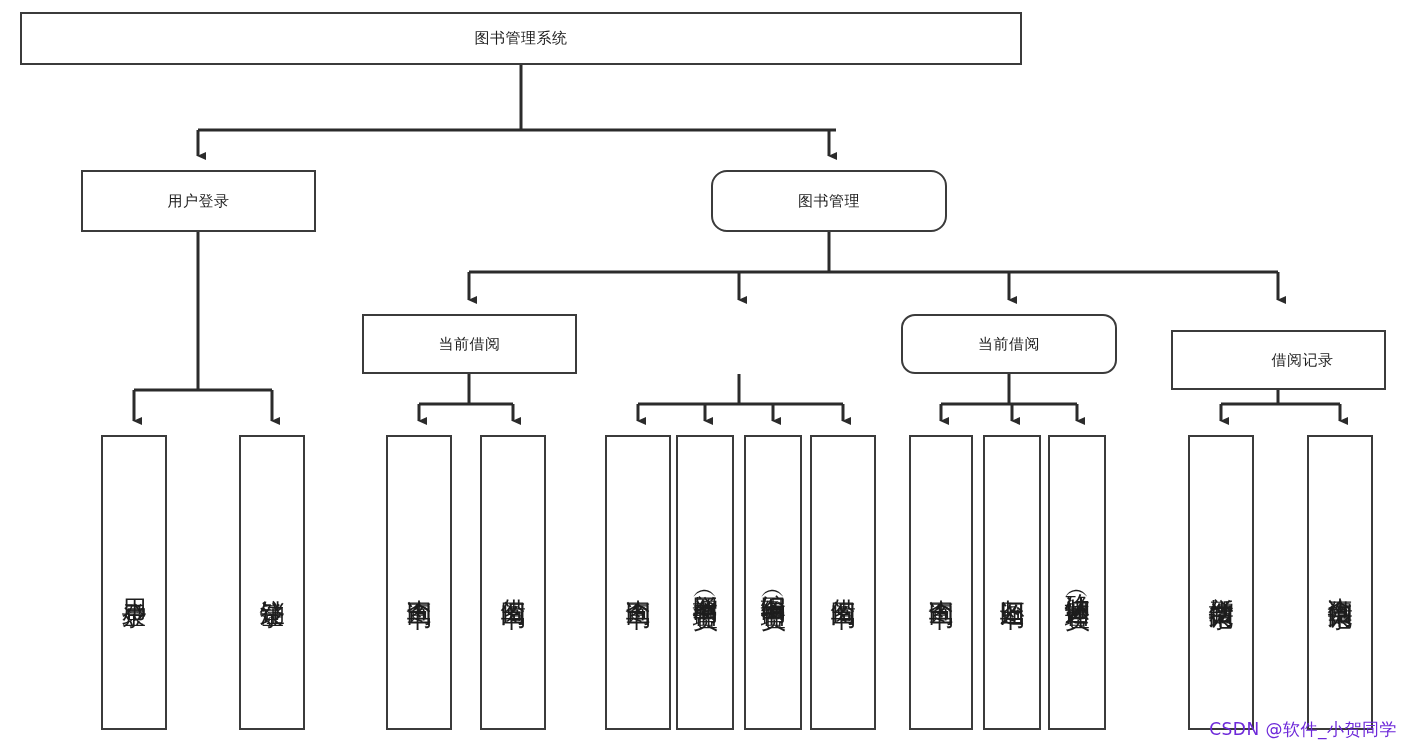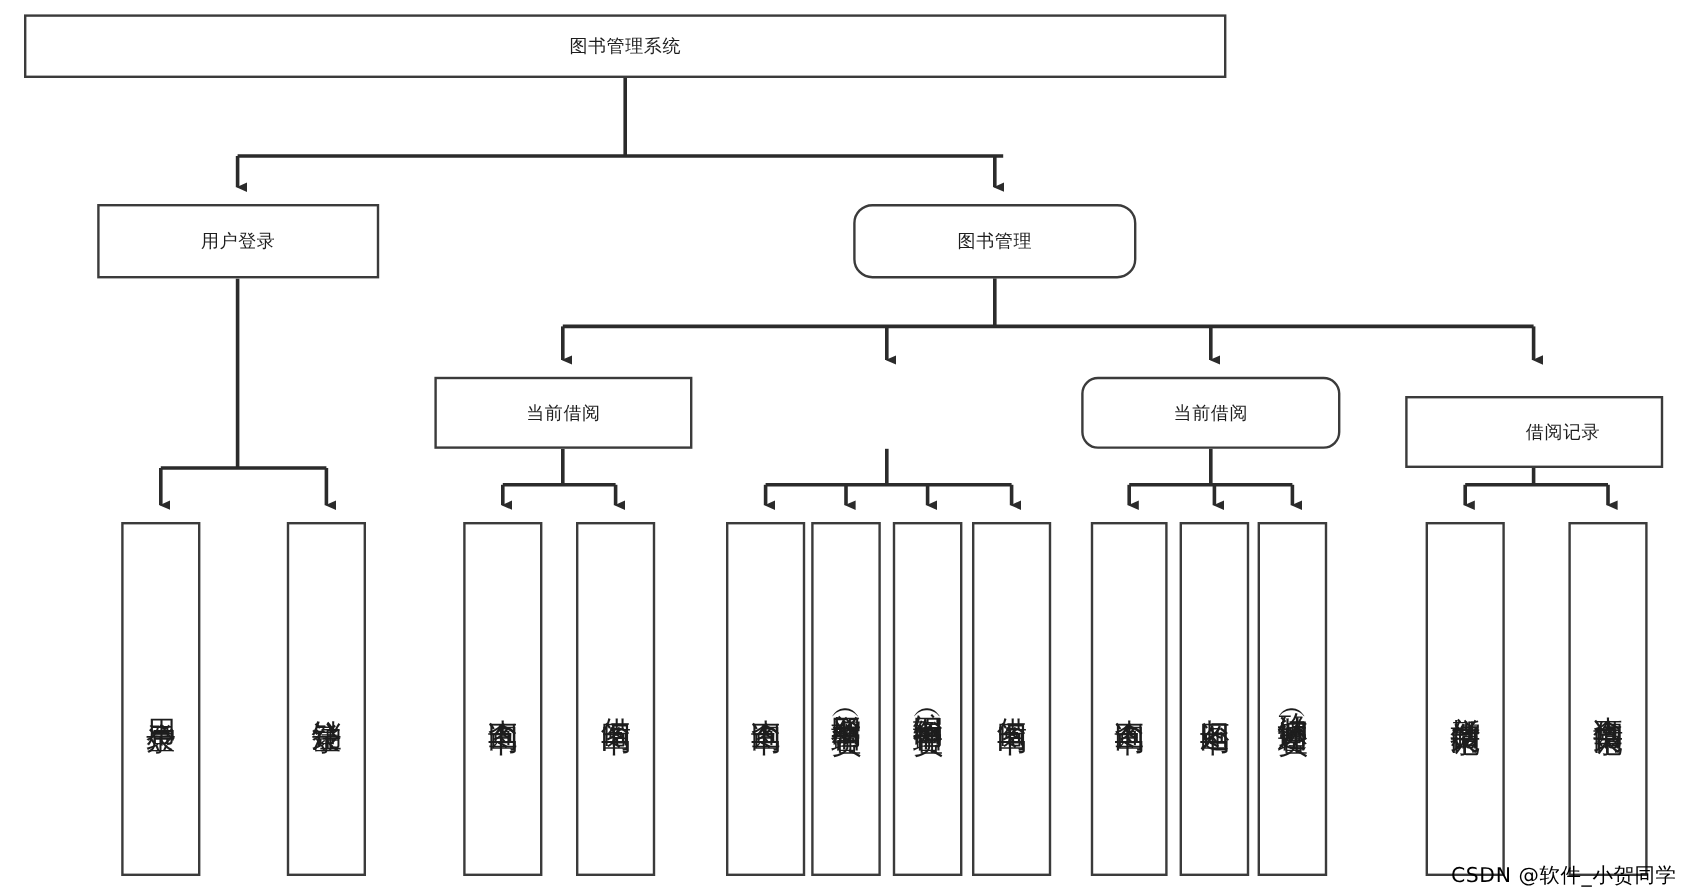--- a/index.html
+++ b/index.html
@@ -60,21 +60,21 @@
     letter-spacing: 2px;
     color: #1d1d1d;
     white-space: nowrap;
     font-family: "DejaVu Sans", "Liberation Sans", sans-serif;
   }
   .watermark {
     position: absolute;
     right: 8px;
     bottom: 6px;
     font-size: 17px;
-    color: #000000;
+    color: #6d28d9;
     letter-spacing: 0.5px;
     white-space: nowrap;
     font-family: "DejaVu Sans", "Liberation Sans", sans-serif;
     pointer-events: none;
   }
 </style>
 </head>
 <body>
 
 <div id="diagram-root">

